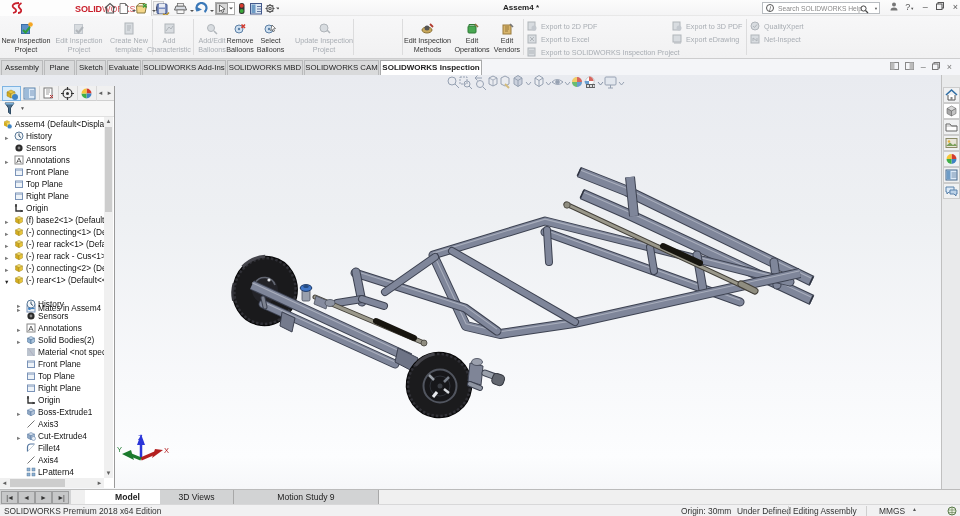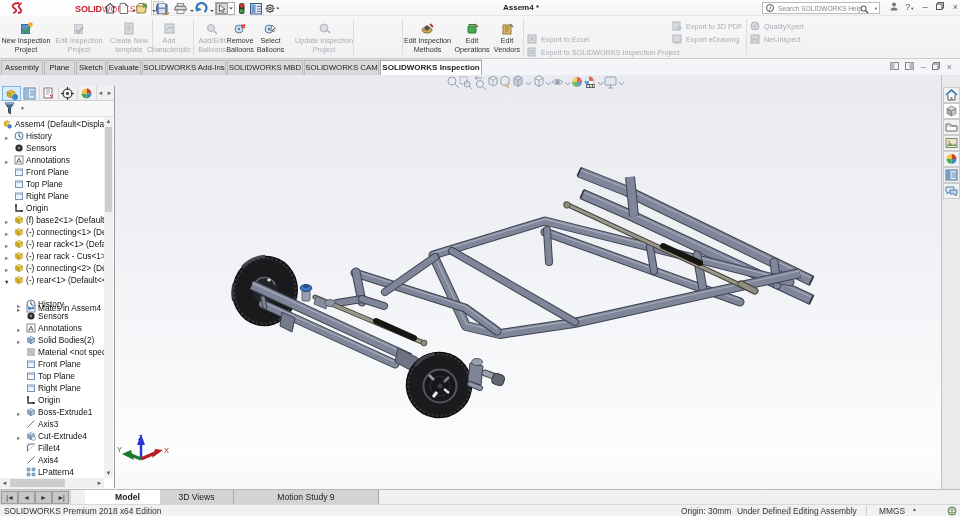--- a/index.html
+++ b/index.html
@@ -218,20 +218,25 @@
         </svg>
       Edit<br>Operations</div>
     <div class="rbtn" style="left:489px;width:36px">
       <svg class="ric" viewBox="0 0 13 13">
           <rect x="2" y="3" width="8" height="9" fill="#d8b56c" stroke="#9a7b3c"></rect>
           <path d="M4 5h4M4 7h4M4 9h3" stroke="#9a7b3c"></path>
           <path d="M9 2 l3 3" stroke="#777" stroke-width="1.6"></path>
         </svg>
       Edit<br>Vendors</div>
 
+    <div class="rrow" style="left:527px;top:5px;width:215px">
+      <svg class="ric" viewBox="0 0 10 10">
+          <rect x="1" y="1" width="7" height="8" fill="#d8dce0" stroke="#b0b5ba"></rect>
+          <circle cx="7" cy="7" r="2.5" fill="#c3c8ce"></circle>
+        </svg>Export to 2D PDF</div>
     <div class="rrow" style="left:527px;top:31px;width:215px">
       <svg class="ric" viewBox="0 0 10 10">
           <rect x="1" y="1" width="7" height="8" fill="#d8dce0" stroke="#b0b5ba"></rect>
           <path d="M2 4h5M2 6h5" stroke="#b0b5ba"></path>
         </svg>Export to SOLIDWORKS Inspection Project</div>
     <div class="rrow" style="left:527px;top:18px;width:215px">
       <svg class="ric" viewBox="0 0 10 10">
           <rect x="1" y="1" width="8" height="8" fill="#d8dce0" stroke="#b0b5ba"></rect>
           <path d="M3 3l4 4M7 3l-4 4" stroke="#b0b5ba"></path>
         </svg>Export to Excel</div>

